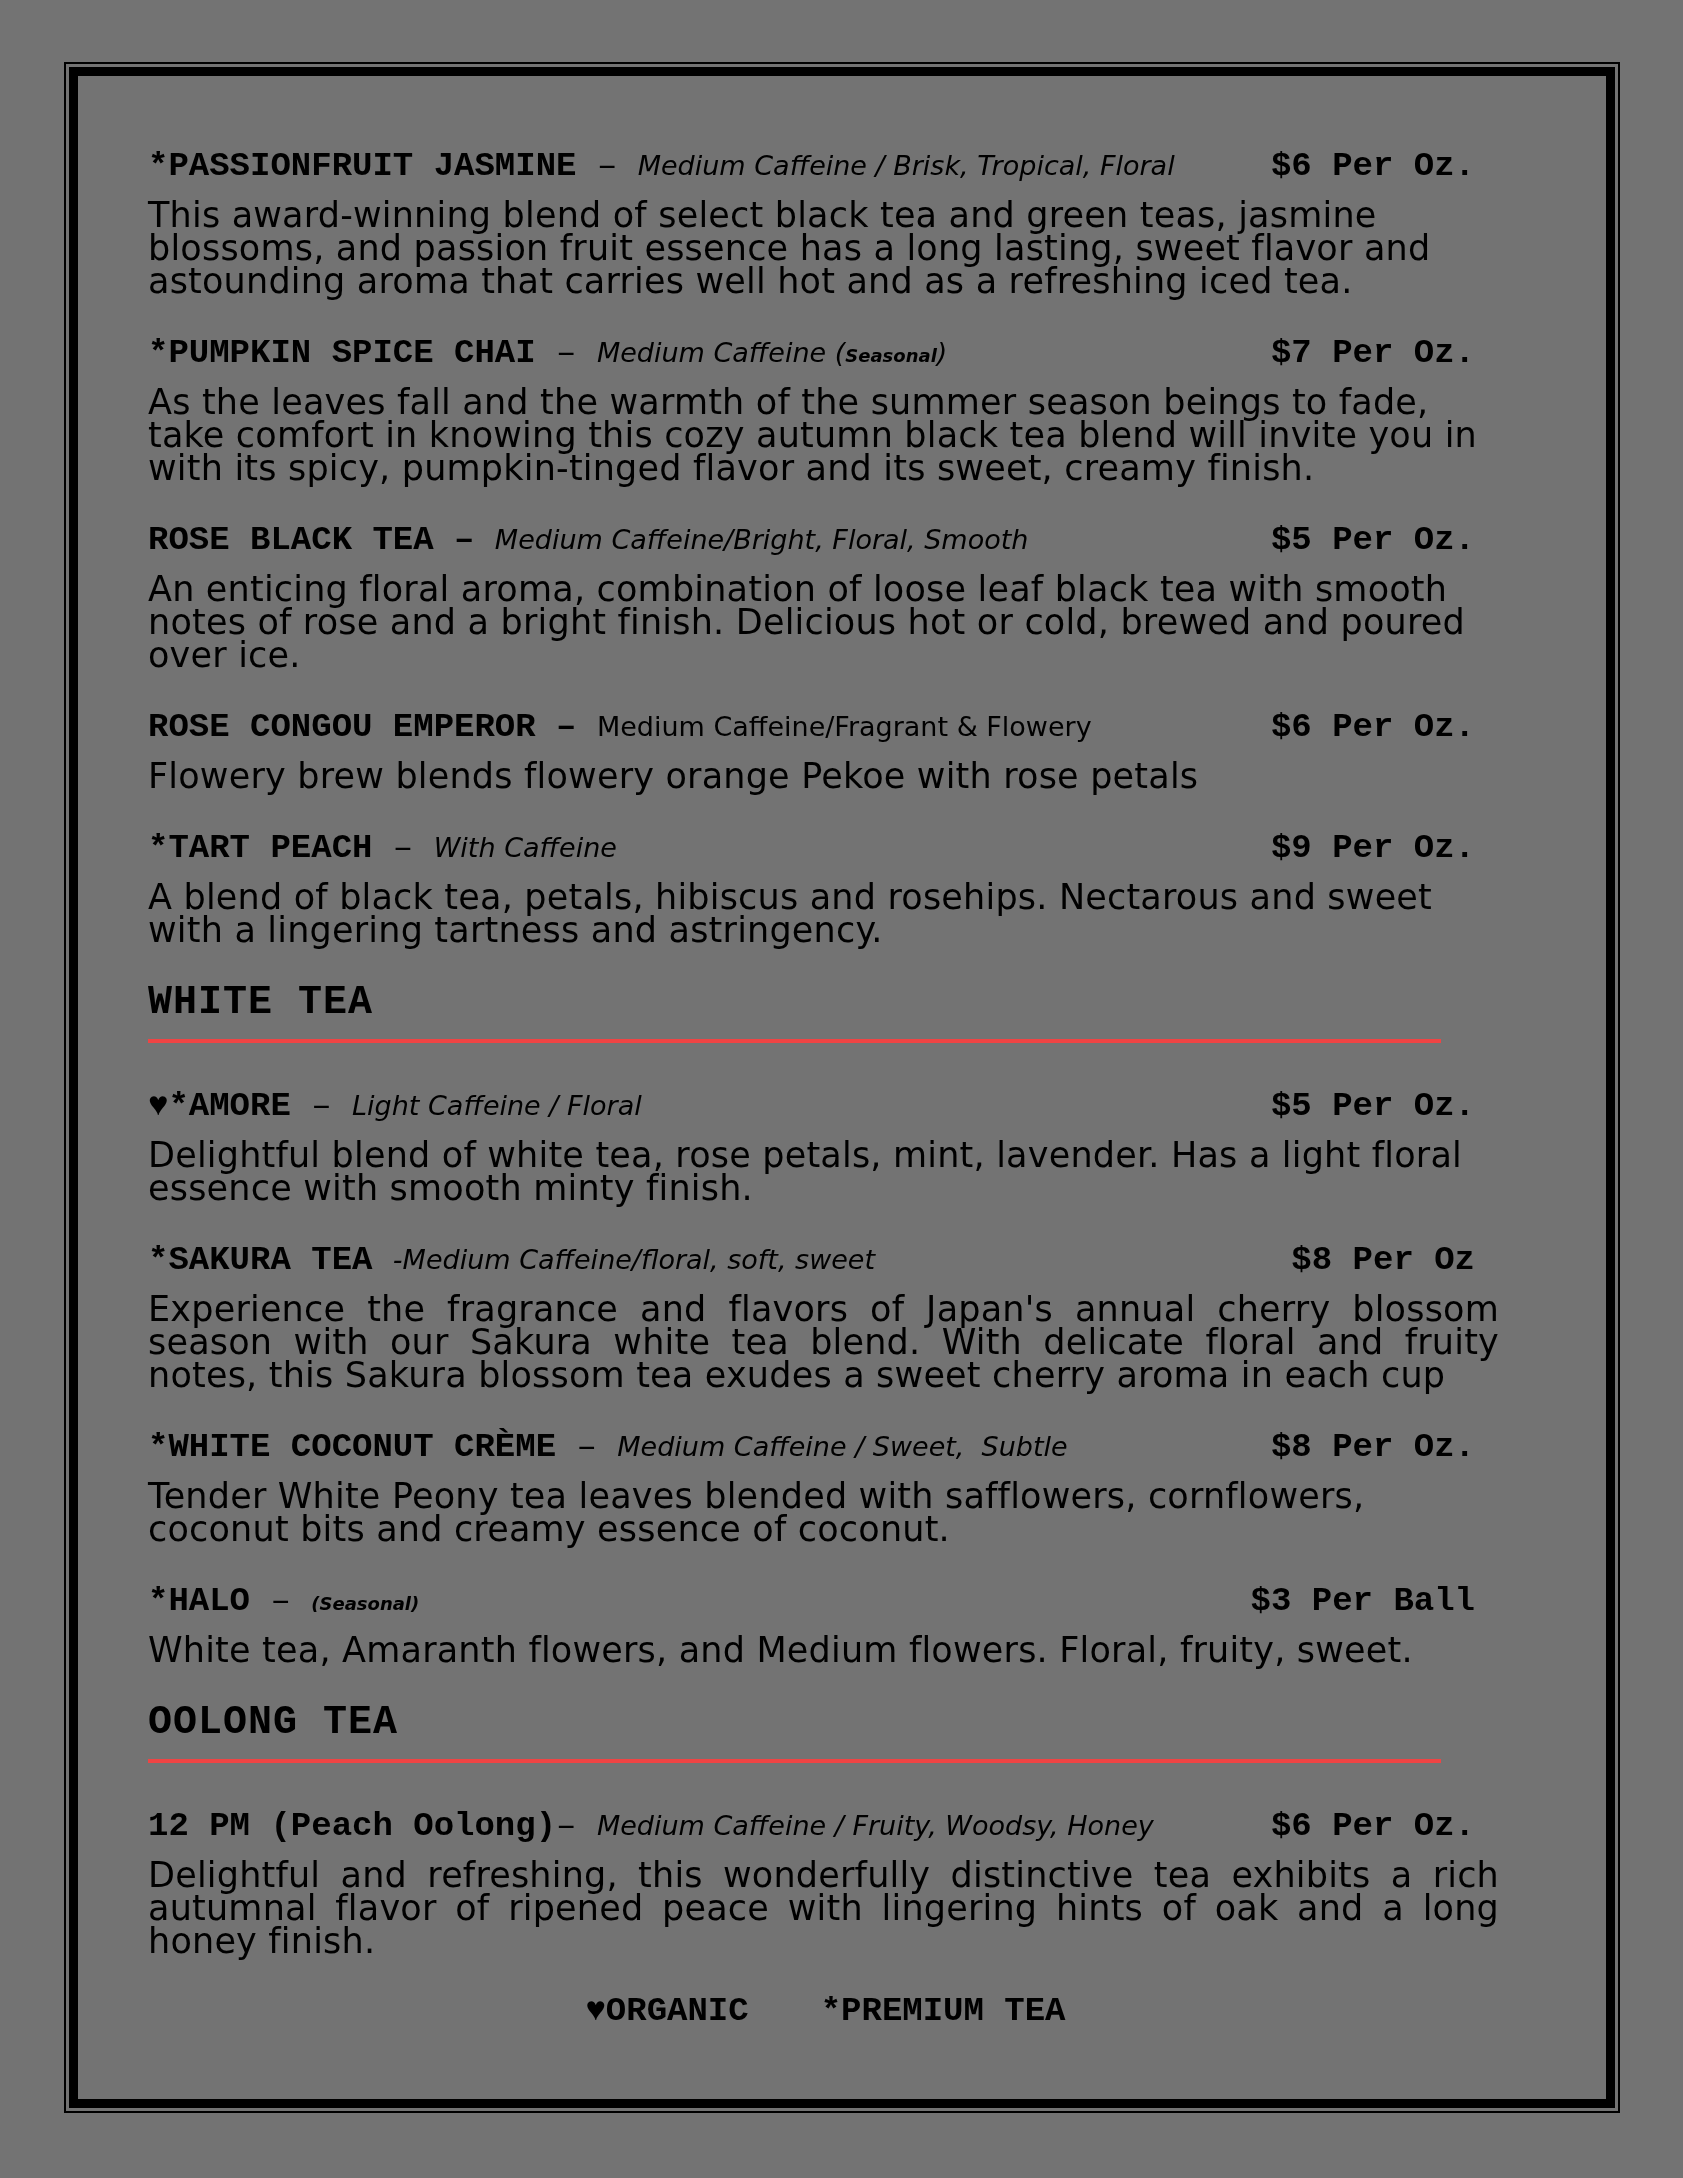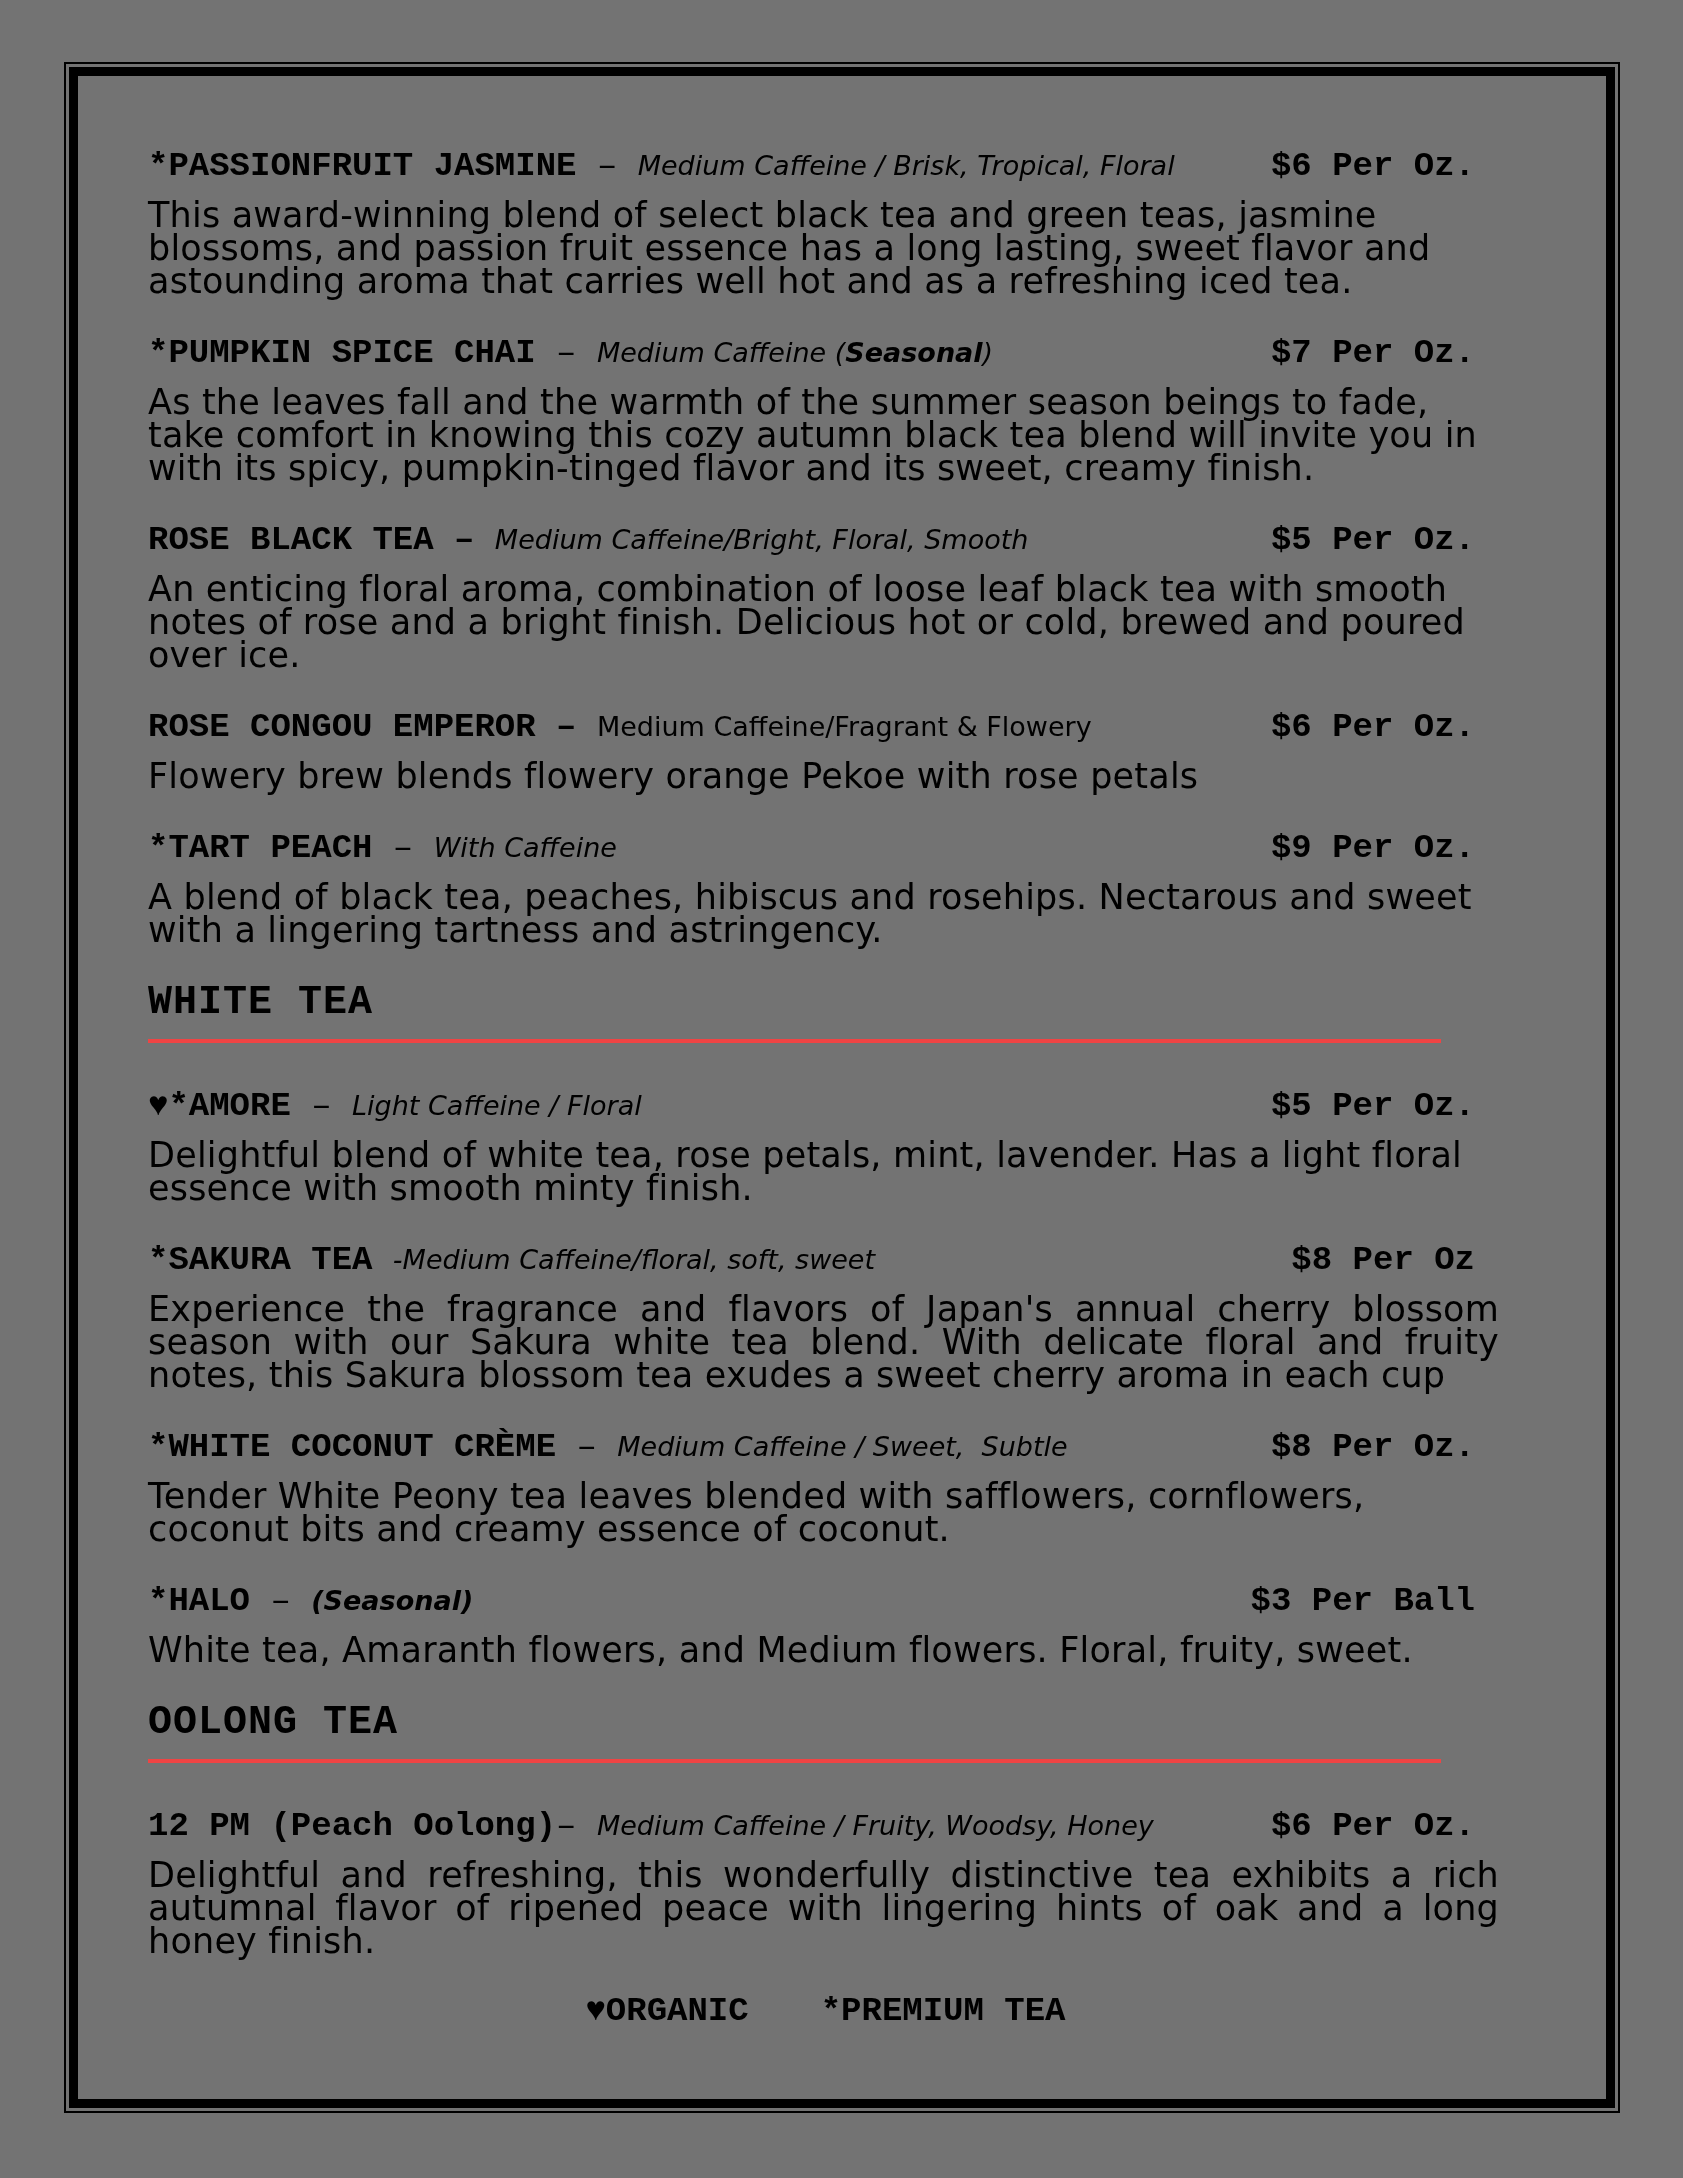--- a/index.html
+++ b/index.html
@@ -73,21 +73,21 @@
   }
   .seg-i {  
     font-family: "DejaVu Sans", "Liberation Sans", sans-serif;
     font-style: italic;
     font-size: 27px;
   }
   .seg-bi { 
     font-family: "DejaVu Sans", "Liberation Sans", sans-serif;
     font-style: italic;
     font-weight: bold;
-    font-size: 27px;
+    font-size: 18px;
   }
   .seg-r {  
     font-family: "DejaVu Sans", "Liberation Sans", sans-serif;
     font-size: 27px;
   }
   .item-body {
     font-family: "DejaVu Sans", "Liberation Sans", sans-serif;
     font-size: 35px;
     line-height: 33px;
     margin: 0;
@@ -139,21 +139,21 @@
                 <span class="heading-left"><span class="item-name">ROSE CONGOU EMPEROR –</span><span class="seg-m"> </span><span class="seg-r">Medium Caffeine/Fragrant &amp; Flowery</span></span>
                 <span class="item-price">$6 Per Oz.</span>
               </div>
               <p class="item-body">Flowery brew blends flowery orange Pekoe with rose petals</p>
             </div>
             <div class="item">
               <div class="item-heading">
                 <span class="heading-left"><span class="item-name">*TART PEACH</span><span class="seg-m"> – </span><span class="seg-i">With Caffeine</span></span>
                 <span class="item-price">$9 Per Oz.</span>
               </div>
-              <p class="item-body">A blend of black tea, peaches, hibiscus and rosehips. Nectarous and sweet with a lingering tartness and astringency.</p>
+              <p class="item-body">A blend of black tea, petals, hibiscus and rosehips. Nectarous and sweet with a lingering tartness and astringency.</p>
             </div>
           </section>
           <section>
             <h2 class="section-title">WHITE TEA</h2>
             <div class="item">
               <div class="item-heading">
                 <span class="heading-left"><span class="item-name">♥*AMORE</span><span class="seg-m"> – </span><span class="seg-i">Light Caffeine / Floral</span></span>
                 <span class="item-price">$5 Per Oz.</span>
               </div>
               <p class="item-body">Delightful blend of white tea, rose petals, mint, lavender. Has a light floral essence with smooth minty finish.</p>

